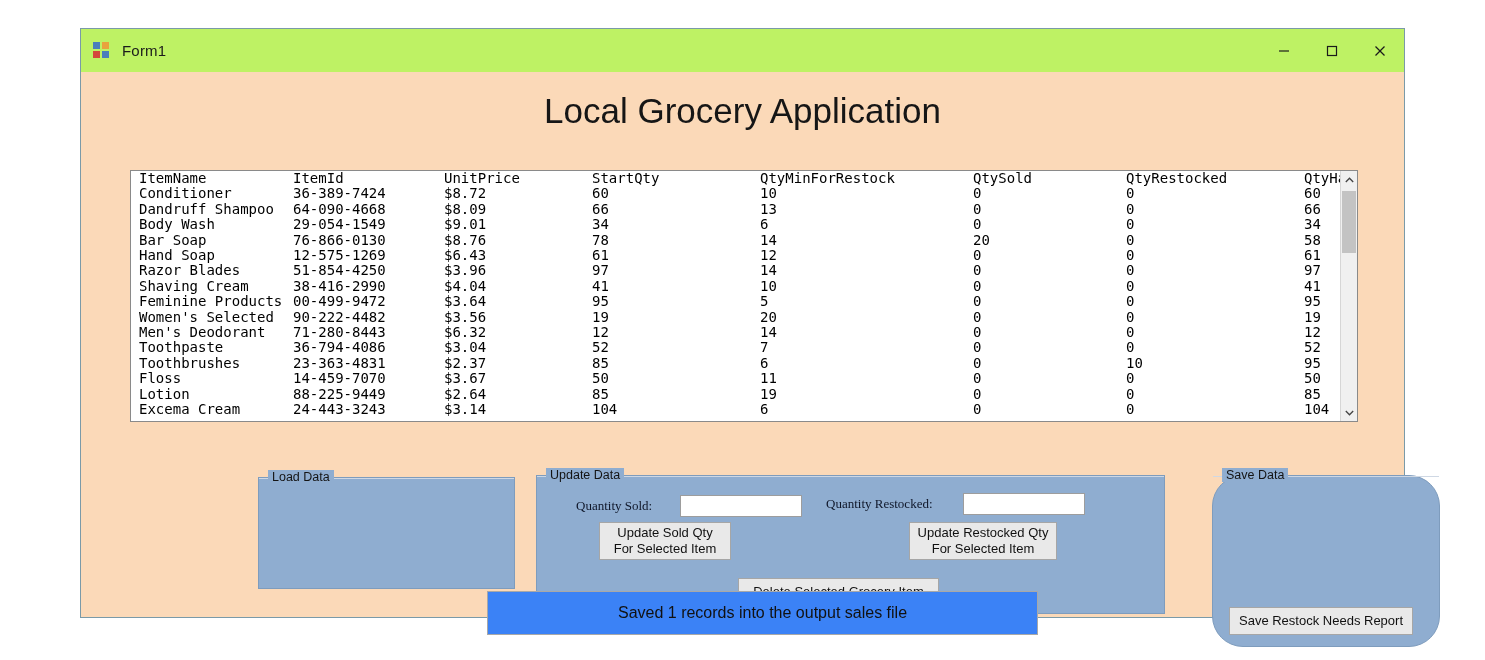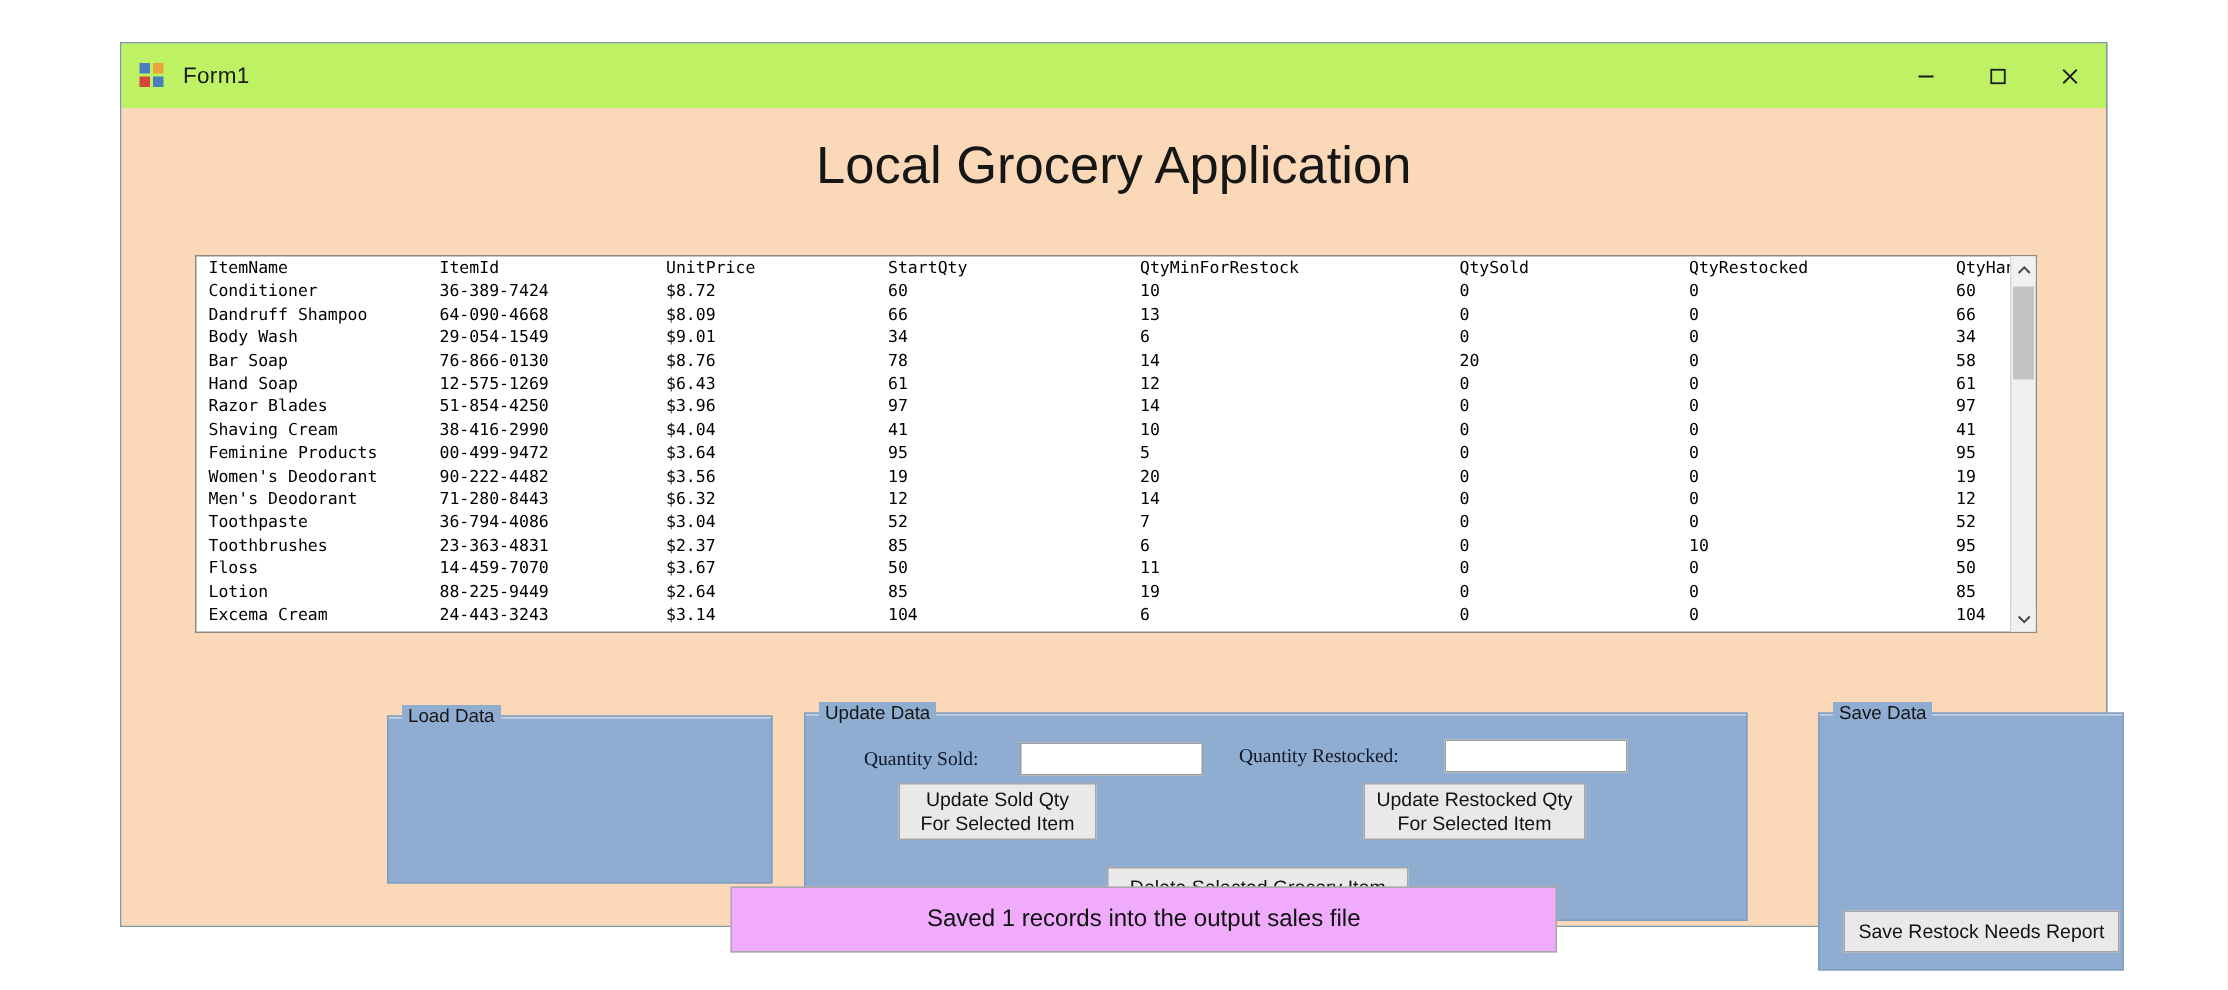--- a/index.html
+++ b/index.html
@@ -124,21 +124,21 @@
     flex: 1 1 auto;
     overflow: hidden;
     position: relative;
   }
 
   table.grid {
     border-collapse: collapse;
     width: 100%;
     table-layout: fixed;
     font-family: "DejaVu Sans Mono", monospace;
-    font-size: 11px;
+    font-size: 14px;
     color: #000000;
     margin: 0;
     padding: 0;
   }
   table.grid th, table.grid td {
     text-align: left;
     padding: 0 0 0 8px;
     height: 15.4px;
     line-height: 15.4px;
     font-weight: normal;
@@ -208,21 +208,21 @@
     position: absolute;
     top: 0;
     left: 0;
     right: 0;
     height: 1px;
     background: #cfd8e4;
   }
 
   #gb-load   { left: 177px;  top: 405px; width: 257px; height: 112px; }
   #gb-update { left: 455px;  top: 403px; width: 629px; height: 139px; }
-  #gb-save   { left: 1131px; top: 403px; width: 204px; height: 172px; }
+  #gb-save   { left: 1131px; top: 403px; width: 228px; height: 172px; border-radius: 31px; }
 
   
   .btn {
     position: absolute;
     background: #e9e9e9;
     border: 1px solid #a6a6a6;
     box-sizing: border-box;
     color: #111111;
     font-family: "Liberation Sans", sans-serif;
     font-size: 13px;
@@ -275,21 +275,21 @@
   #in-sold { left: 143px; top: 19px; width: 122px; }
   #in-rest { left: 426px; top: 17px; width: 122px; }
 
   
   #statusbar {
     position: absolute;
     left: 406px;
     top: 519px;
     width: 551px;
     height: 44px;
-    background: #f0abfc;
+    background: #3b82f6;
     border: 1px solid #a8a8a8;
     box-sizing: border-box;
     display: flex;
     align-items: center;
     justify-content: center;
     font-size: 16px;
     color: #111111;
     font-family: "Liberation Sans", sans-serif;
   }
 </style>
@@ -431,21 +431,21 @@
                   <td class="col1">00-499-9472</td>
                   <td class="col2">$3.64</td>
                   <td class="col3">95</td>
                   <td class="col4">5</td>
                   <td class="col5">0</td>
                   <td class="col6">0</td>
                   <td class="col7">95</td>
                   <td class="col8">$0.00</td>
                 </tr>
                 <tr>
-                  <td class="col0">Women's Deodorant</td>
+                  <td class="col0">Women's Selected</td>
                   <td class="col1">90-222-4482</td>
                   <td class="col2">$3.56</td>
                   <td class="col3">19</td>
                   <td class="col4">20</td>
                   <td class="col5">0</td>
                   <td class="col6">0</td>
                   <td class="col7">19</td>
                   <td class="col8">$0.00</td>
                 </tr>
                 <tr>

